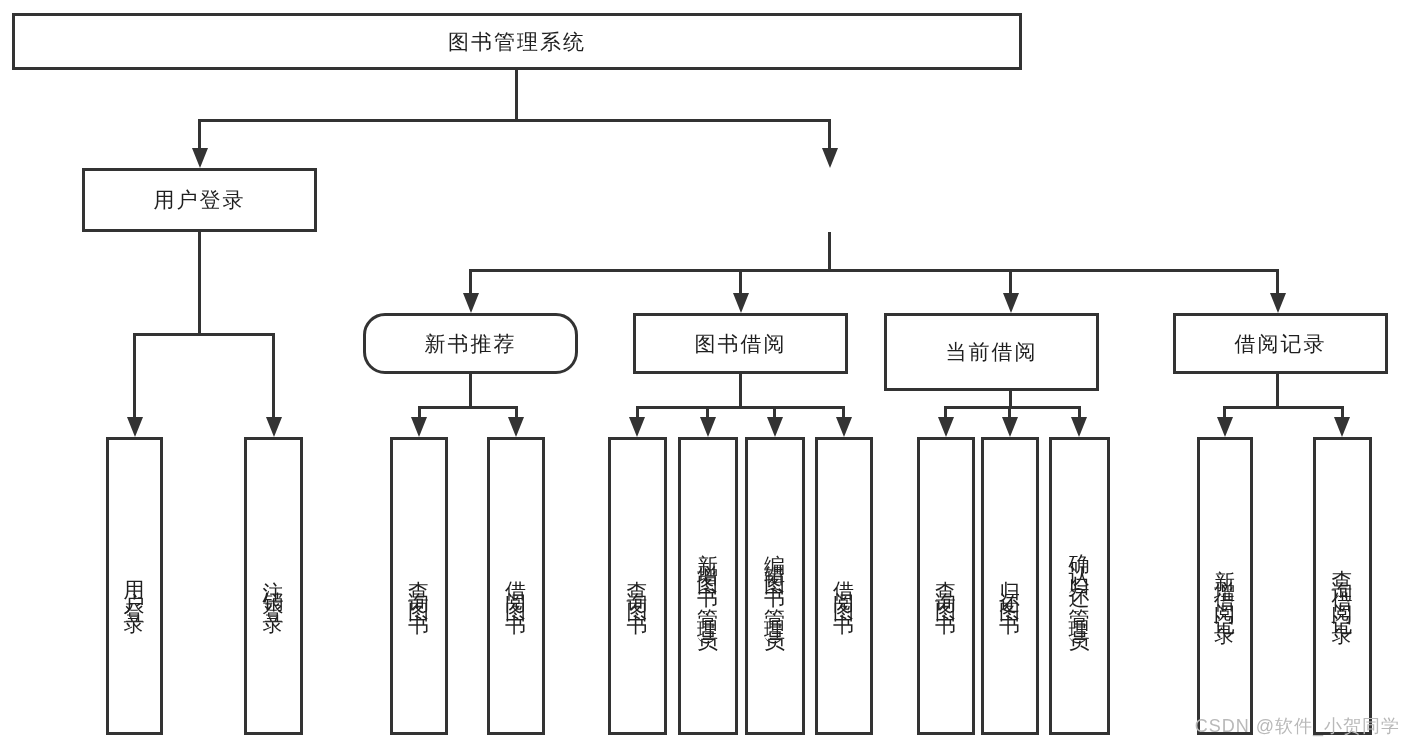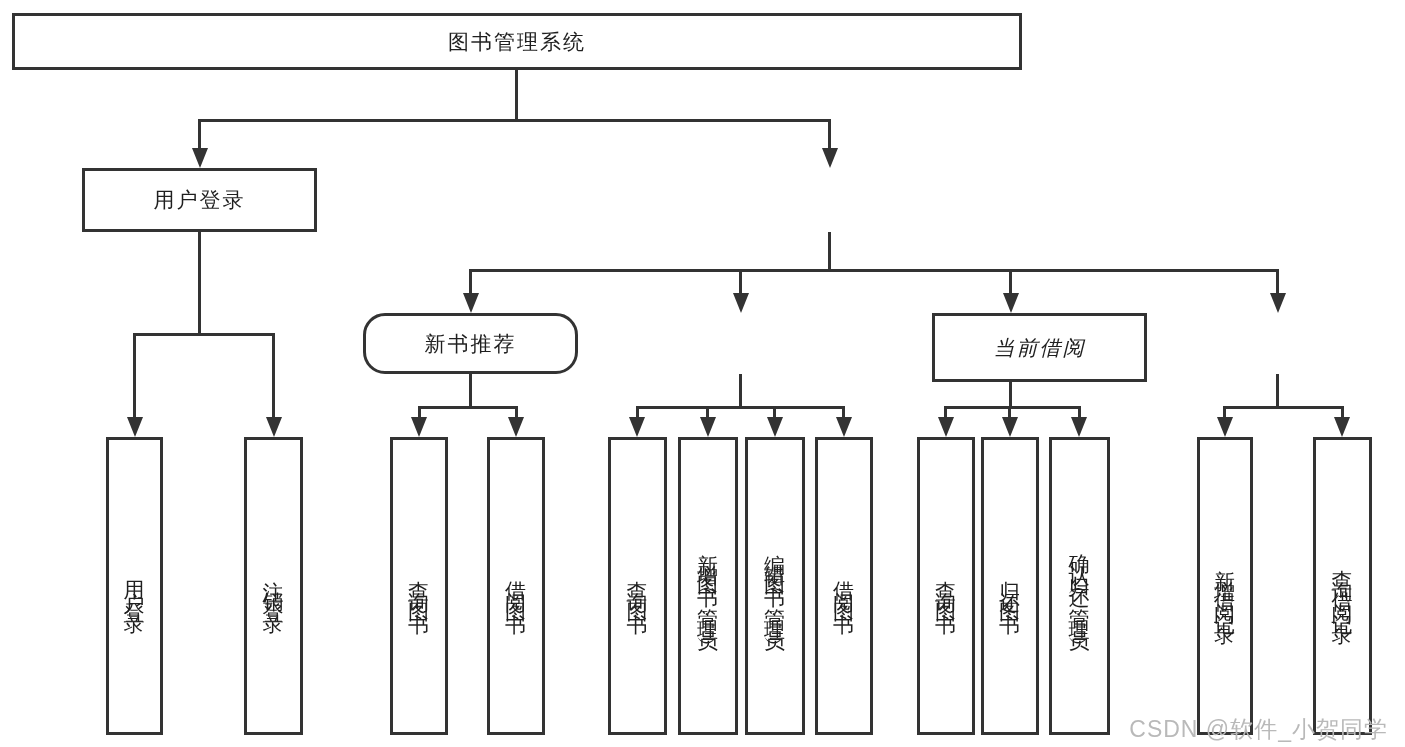--- a/index.html
+++ b/index.html
@@ -44,22 +44,22 @@
     position:absolute;
     width:0;height:0;
     border-left:8px solid transparent;
     border-right:8px solid transparent;
     border-top:20px solid #333333;
     z-index:1;
   }
   .watermark{
     position:absolute;
     top:714px;
-    right:17px;
-    font-size:23px;
+    right:5px;
+    font-size:18px;
     color:#b9b9b9;
     letter-spacing:1px;
     z-index:5;
     white-space:nowrap;
   }
 </style>
 </head>
 <body>
 
 <div id="stage">
@@ -93,22 +93,28 @@
   <div class="line" style="left:739px;top:269px;width:3px;height:24px;"></div>
   <div class="arr" style="left:733px;top:293px;"></div>
   <div class="line" style="left:1009px;top:269px;width:3px;height:24px;"></div>
   <div class="arr" style="left:1003px;top:293px;"></div>
   <div class="line" style="left:1276px;top:269px;width:3px;height:24px;"></div>
   <div class="arr" style="left:1270px;top:293px;"></div>
 
   <div class="node hbox" style="left:363px;top:313px;width:215px;height:61px;border-radius:22px;">
     <span>新书推荐</span>
   </div>
-  <div class="node hbox" style="left:932px;top:313px;width:215px;height:69px;font-style:italic;">
+  <div class="node hbox" style="left:633px;top:313px;width:215px;height:61px;">
+    <span>图书借阅</span>
+  </div>
+  <div class="node hbox" style="left:884px;top:313px;width:215px;height:78px;">
     <span>当前借阅</span>
+  </div>
+  <div class="node hbox" style="left:1173px;top:313px;width:215px;height:61px;">
+    <span>借阅记录</span>
   </div>
 
   <div class="line" style="left:469px;top:374px;width:3px;height:34px;"></div>
   <div class="line" style="left:418px;top:406px;width:100px;height:3px;"></div>
   <div class="line" style="left:418px;top:406px;width:3px;height:14px;"></div>
   <div class="arr" style="left:411px;top:417px;"></div>
   <div class="line" style="left:515px;top:406px;width:3px;height:14px;"></div>
   <div class="arr" style="left:508px;top:417px;"></div>
 
   <div class="line" style="left:739px;top:374px;width:3px;height:34px;"></div>

